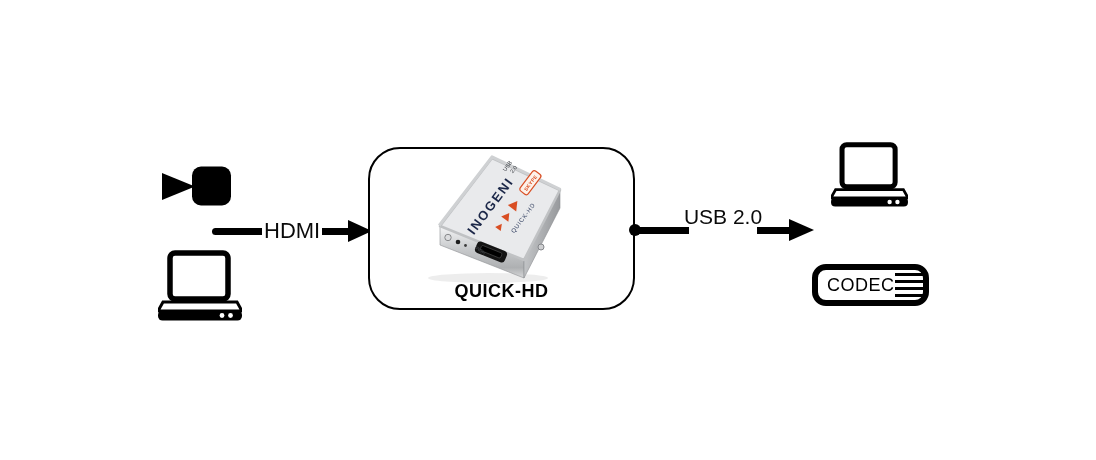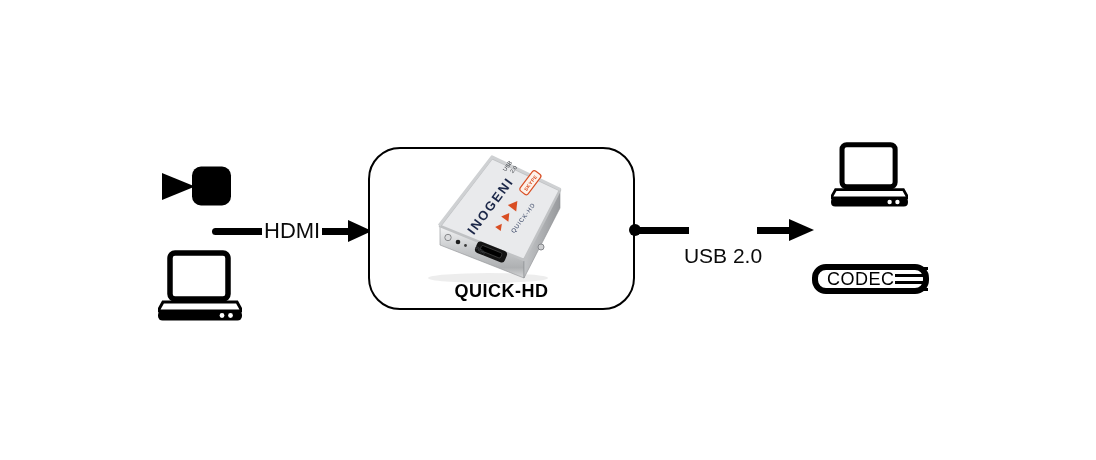--- a/index.html
+++ b/index.html
@@ -8,36 +8,36 @@
     font-family:"Liberation Sans",sans-serif;color:#000;
   }
   .abs{position:absolute;}
 
   
   .hline{background:#000;height:7px;}
   .cap-l{border-radius:4px 0 0 4px;}
   .arrowhead{width:0;height:0;border-top:11px solid transparent;border-bottom:11px solid transparent;border-left:24px solid #000;}
   .arrow-row{display:flex;align-items:center;}
   .arrow-label{font-size:22px;line-height:22px;color:#0a0a0a;padding:0 2px;white-space:nowrap;}
-  .usb-label{width:116px;text-align:center;font-size:21px;line-height:26px;color:#0a0a0a;margin-top:39px;}
+  .usb-label{width:116px;text-align:center;font-size:21px;line-height:26px;color:#0a0a0a;}
   .conn-dot{width:12px;height:12px;border-radius:50%;background:#000;}
 
   
   .device-frame{
     left:368px;top:147px;width:267px;height:163px;box-sizing:border-box;
     border:2px solid #000;border-radius:32px;background:#fff;
   }
   .device-caption{
     left:368px;top:281px;width:267px;text-align:center;
     font-size:18px;font-weight:bold;letter-spacing:0.5px;color:#000;
   }
 
   
   .codec-box{
-    left:812px;top:264px;width:117px;height:30px;box-sizing:border-box;
+    left:812px;top:264px;width:117px;height:42px;box-sizing:border-box;
     border:6px solid #000;border-radius:14px;background:#fff;
     display:flex;align-items:center;justify-content:space-between;padding:0 8px 0 9px;
   }
   .codec-label{font-size:18px;letter-spacing:0.5px;color:#000;}
   .codec-lines{display:flex;flex-direction:column;gap:4px;}
   .codec-lines div{width:33px;height:3px;background:#000;}
 </style>
 </head>
 <body>
 

